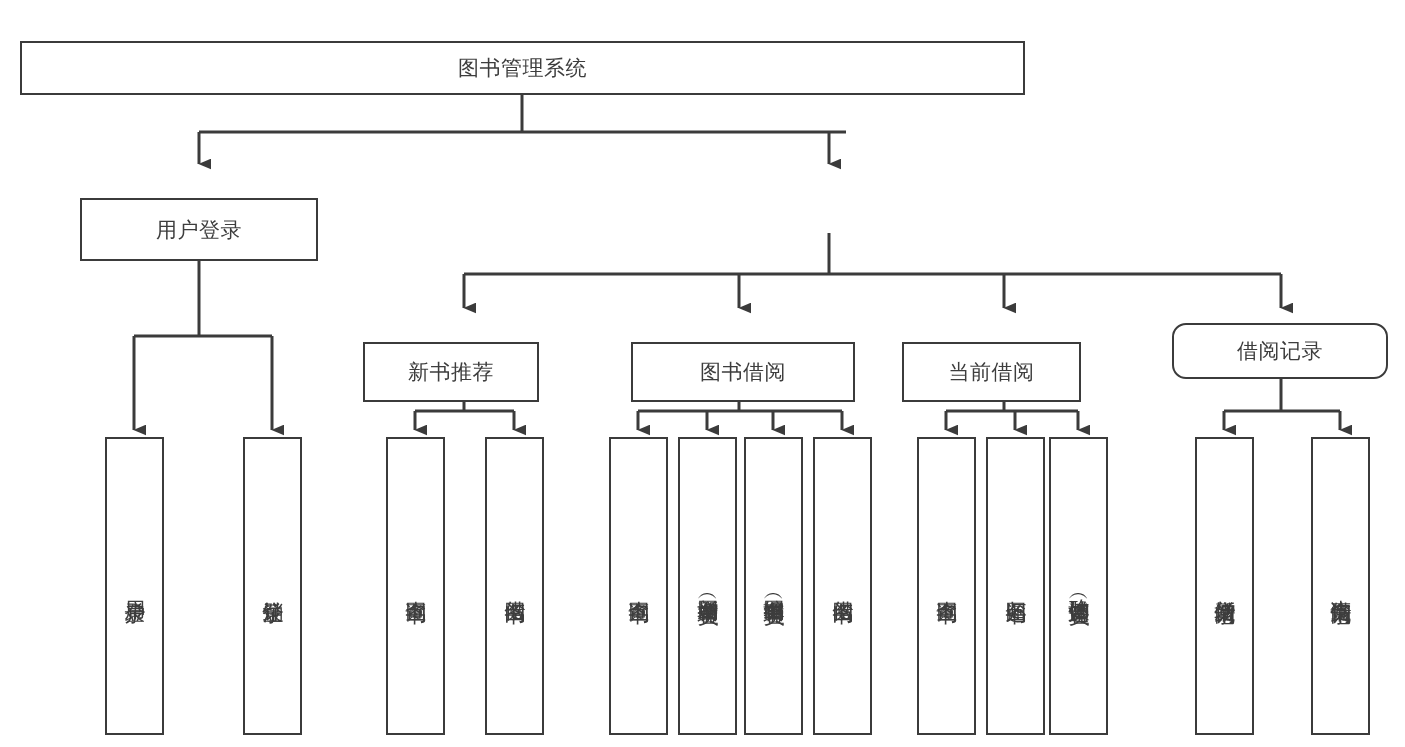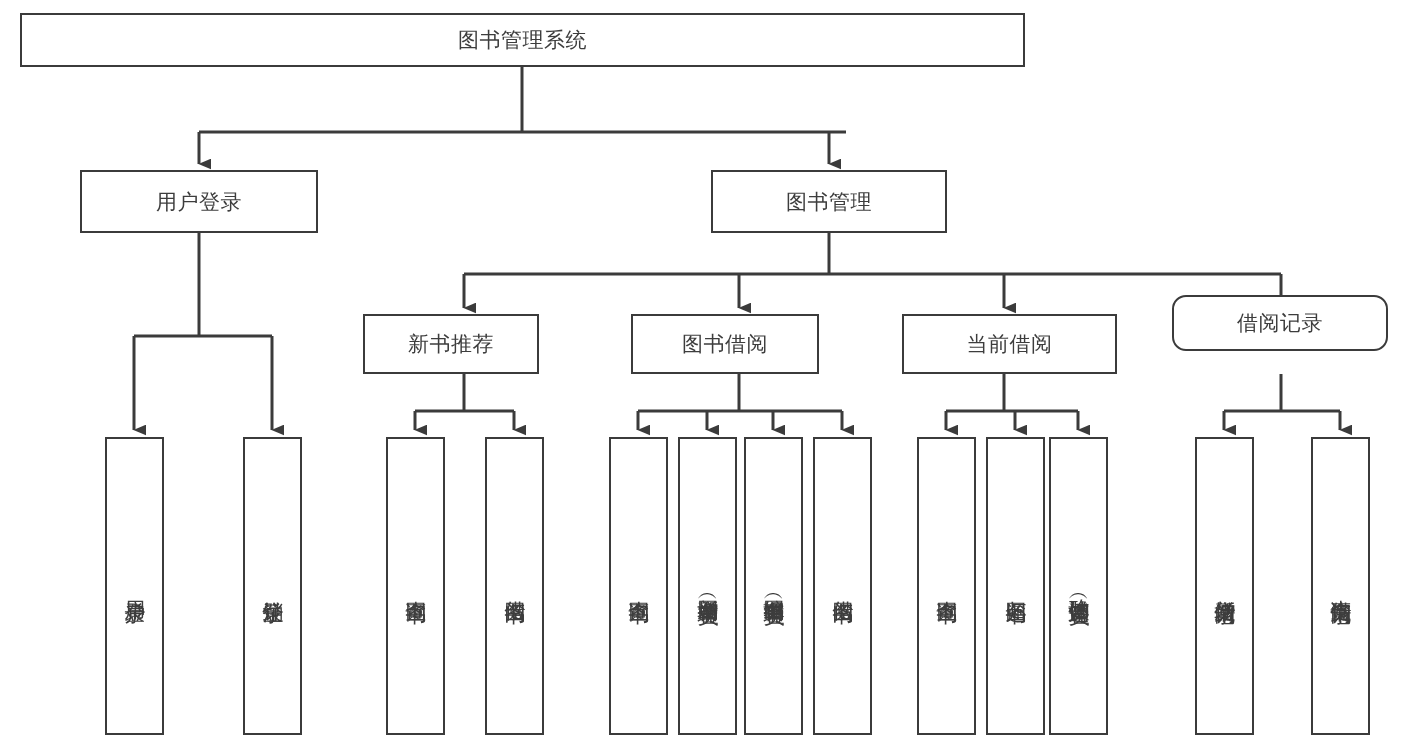--- a/index.html
+++ b/index.html
@@ -34,20 +34,21 @@
     display: flex;
     align-items: center;
     justify-content: center;
     color: #3d3d3d;
     text-align: center;
   }
   .node-h {
     font-size: 21px;
     line-height: 1.2;
     letter-spacing: 0.5px;
+    margin-top: 28px;
   }
   .node-v {
     font-size: 21px;
     line-height: 1.18;
     letter-spacing: 1px;
     writing-mode: vertical-rl;
     text-orientation: upright;
     white-space: nowrap;
     padding: 6px 0;
   }
@@ -122,31 +123,28 @@
     </g>
   </svg>
 
   <div class="node node-h" style="left:20px; top:13px; width:1005px; height:54px;">
     <span>图书管理系统</span>
   </div>
 
   <div class="node node-h" style="left:80px; top:170px; width:238px; height:63px;">
     <span>用户登录</span>
   </div>
-  <div class="node node-h" style="left:711px; top:170px; width:236px; height:63px;">
-    <span>图书管理</span>
-  </div>
 
   <div class="node node-h" style="left:363px; top:314px; width:176px; height:60px;">
     <span>新书推荐</span>
   </div>
-  <div class="node node-h" style="left:631px; top:314px; width:188px; height:60px;">
+  <div class="node node-h" style="left:631px; top:314px; width:224px; height:60px;">
     <span>图书借阅</span>
   </div>
-  <div class="node node-h" style="left:902px; top:314px; width:215px; height:60px;">
+  <div class="node node-h" style="left:902px; top:314px; width:179px; height:60px;">
     <span>当前借阅</span>
   </div>
   <div class="node node-h" style="left:1172px; top:295px; width:216px; height:56px;border-radius:14px;">
     <span>借阅记录</span>
   </div>
 
   <div class="node node-v" style="left:105px; top:437px; width:59px; height:298px;">
     <span class="vtext">用户登录</span>
   </div>
   <div class="node node-v" style="left:243px; top:437px; width:59px; height:298px;">

